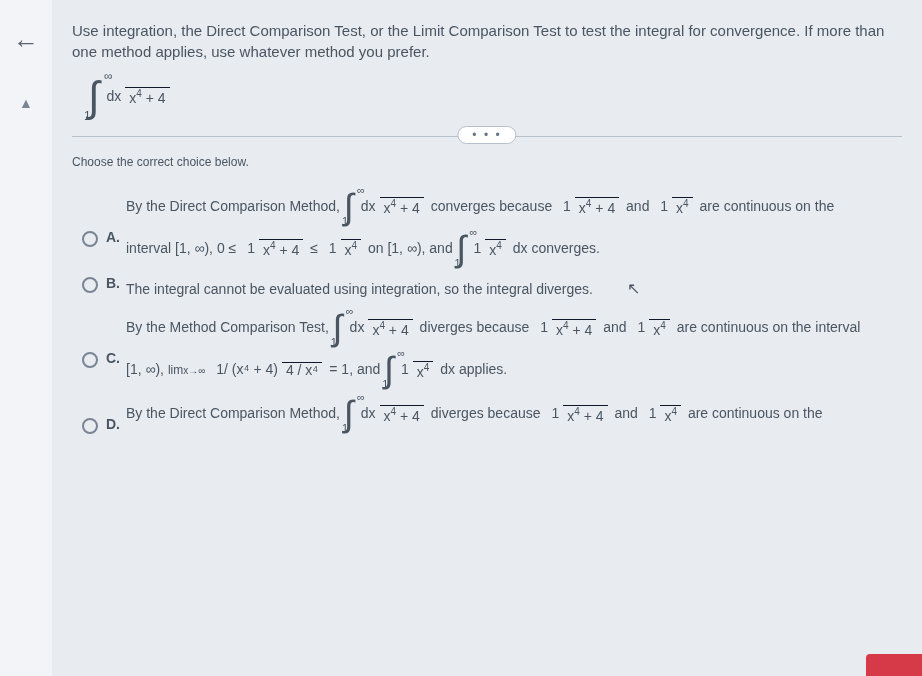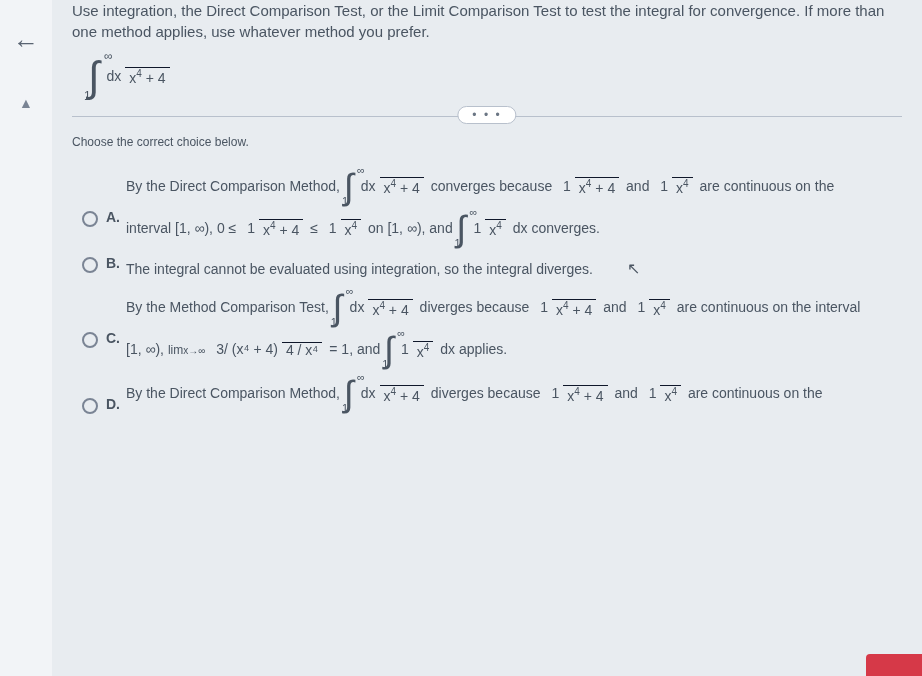--- a/index.html
+++ b/index.html
@@ -19,21 +19,21 @@
     background: #f2f4f7;
     display: flex;
     flex-direction: column;
     align-items: center;
     padding-top: 24px;
     gap: 40px;
   }
   .content {
     position: absolute;
     left: 60px; right: 8px; top: 0;
-    padding: 0 12px;
+    padding: 20px 12px;
     background: #e8ecf0;
   }
   .question-text {
     font-size: 15px;
     line-height: 1.4;
     margin-bottom: 14px;
   }
   .integral-block {
     margin: 10px 0 18px 16px;
     font-size: 16px;
@@ -236,21 +236,21 @@
           </span>
         <span> are continuous on the interval</span>
       </div>
       <div style="margin-top:6px;">
         <span>[1, ∞),  </span>
         <span style="display:inline-flex;flex-direction:row;align-items:center;vertical-align:middle;font-size:12px;line-height:1.1;">
           <span>lim</span>
           <span style="font-size:10px;">x→∞</span>
         </span>
         <span class="frac">
-            <span class="num">3/ (x⁴ + 4)</span>
+            <span class="num">1/ (x⁴ + 4)</span>
             <span class="den">4 / x⁴</span>
           </span>
         <span> = 1, and </span>
         <span class="inline-int">
           <span class="int-sym">∫
             <span class="int-sup">∞</span>
             <span class="int-sub">1</span>
           </span>
           <span class="frac">
               <span class="num">1</span>

